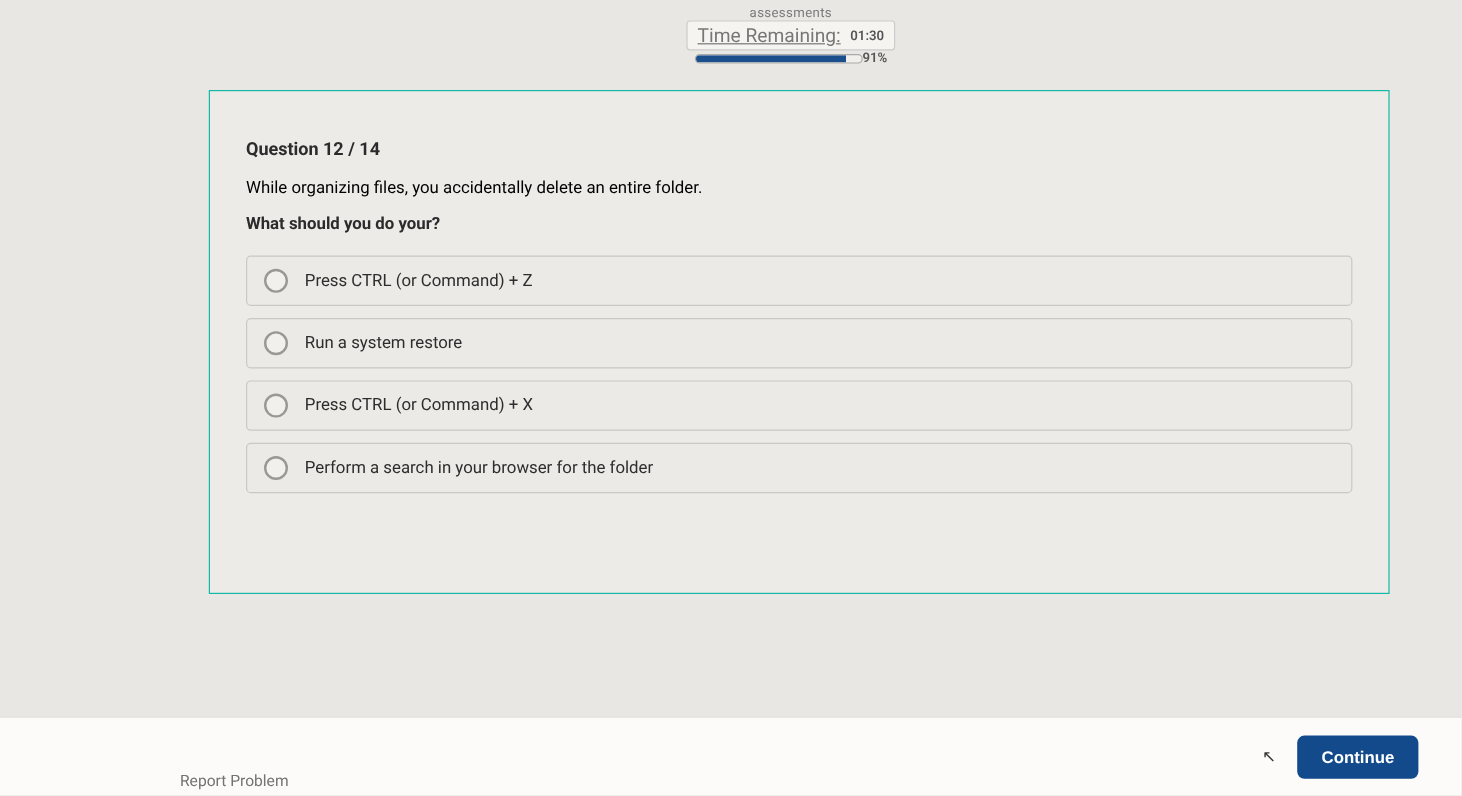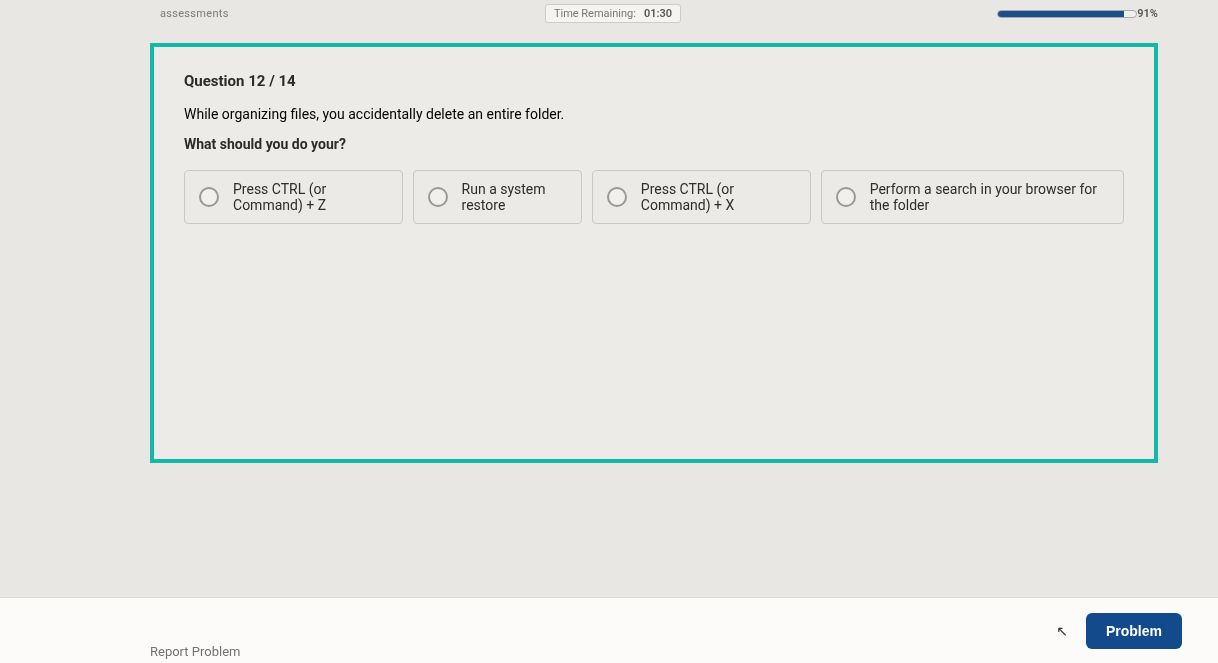--- a/index.html
+++ b/index.html
@@ -14,36 +14,37 @@
     position: relative;
   }
 
   .header {
     display: flex;
     align-items: center;
     justify-content: space-between;
     padding: 4px 60px 8px 160px;
     font-size: 12px;
     color: #666;
+    flex-direction: column;
   }
   .header-left {
     color: #7a7a7a;
     font-size: 11px;
     letter-spacing: 0.3px;
   }
   .header-center {
     display: flex;
     align-items: center;
     gap: 8px;
     border: 1px solid #ccc;
     padding: 2px 8px;
     border-radius: 3px;
     background: #f5f4f1;
   }
-  .header-center .label { color: #777; font-size: 11px; }
+  .header-center .label { color: #777; font-size: 16px; text-decoration: underline; }
   .header-center .value { color: #555; font-weight: 600; font-size: 11px; }
   .header-right {
     display: flex;
     align-items: center;
   }
   .progress-bar {
     width: 140px;
     height: 8px;
     border: 1px solid #aaa;
     border-radius: 4px;
@@ -54,44 +55,45 @@
   .progress-fill {
     height: 100%;
     background: #1b4f8b;
   }
   .progress-text { font-size: 11px; color: #555; font-weight: 600; }
 
   .card-wrap {
     padding: 12px 60px 0 150px;
   }
   .card {
-    border: 4px solid #14b8a6;
+    border: 1px solid #14b8a6;
     background: #ecebe8;
-    padding: 25px 30px 50px 30px;
+    padding: 39px 30px 50px 30px;
     min-height: 420px;
+    margin-left: 24px;
   }
   .qnum {
     font-weight: 700;
     font-size: 15px;
     color: #2b2b2b;
     margin-bottom: 16px;
   }
   .scenario {
     font-size: 14px;
     color: #000000;
     margin-bottom: 14px;
   }
   .prompt {
     font-size: 14px;
     font-weight: 700;
     color: #2b2b2b;
     margin-bottom: 18px;
   }
 
-  .options { display: flex; flex-direction: row; gap: 10px; justify-content: flex-end; }
+  .options { display: flex; flex-direction: column; gap: 10px; justify-content: flex-end; }
   .option {
     display: flex;
     align-items: center;
     gap: 14px;
     border: 1px solid #c9c8c5;
     border-radius: 4px;
     background: #eceae7;
     padding: 10px 14px;
     cursor: pointer;
     font-size: 14px;
@@ -187,15 +189,15 @@
         <span>Perform a search in your browser for the folder</span>
       </div>
     </div>
   </div>
 </div>
 
 <div class="footer">
   <div class="report">Report Problem</div>
   <div class="right-actions">
     <span class="cursor-icon">↖</span>
-    <button class="continue-btn">Problem</button>
+    <button class="continue-btn">Continue</button>
   </div>
 </div>
 
 </body></html>

